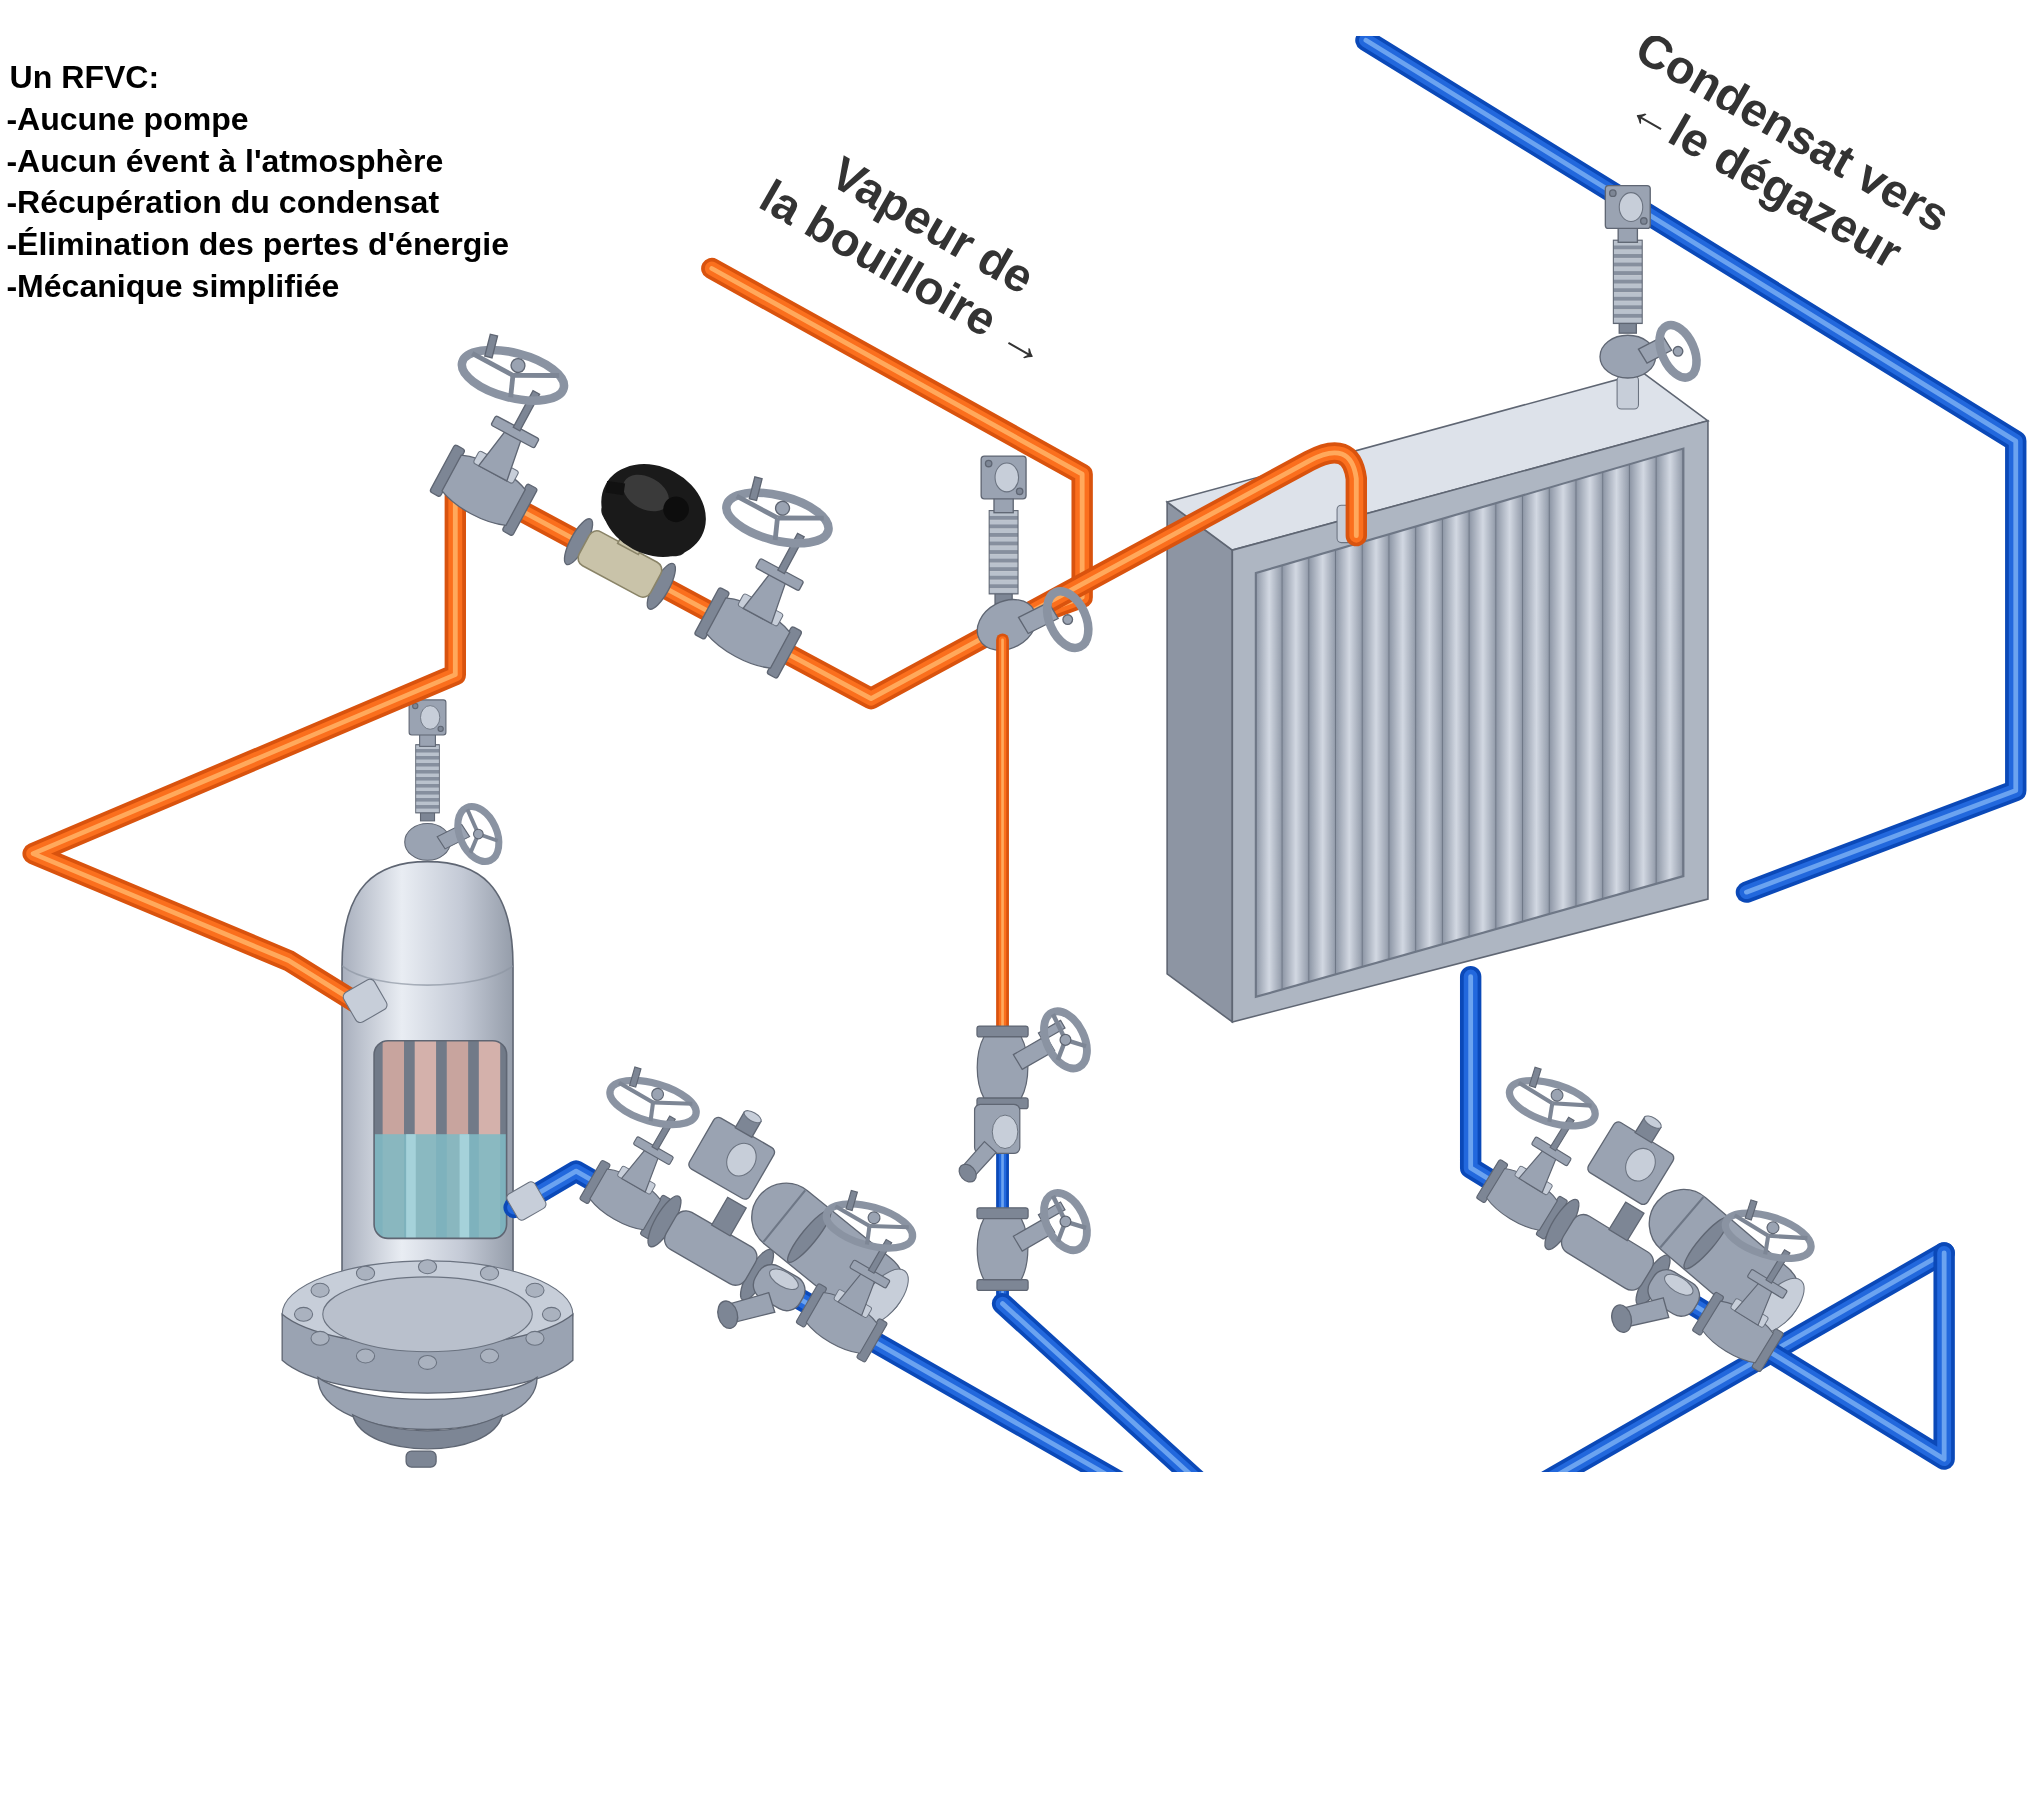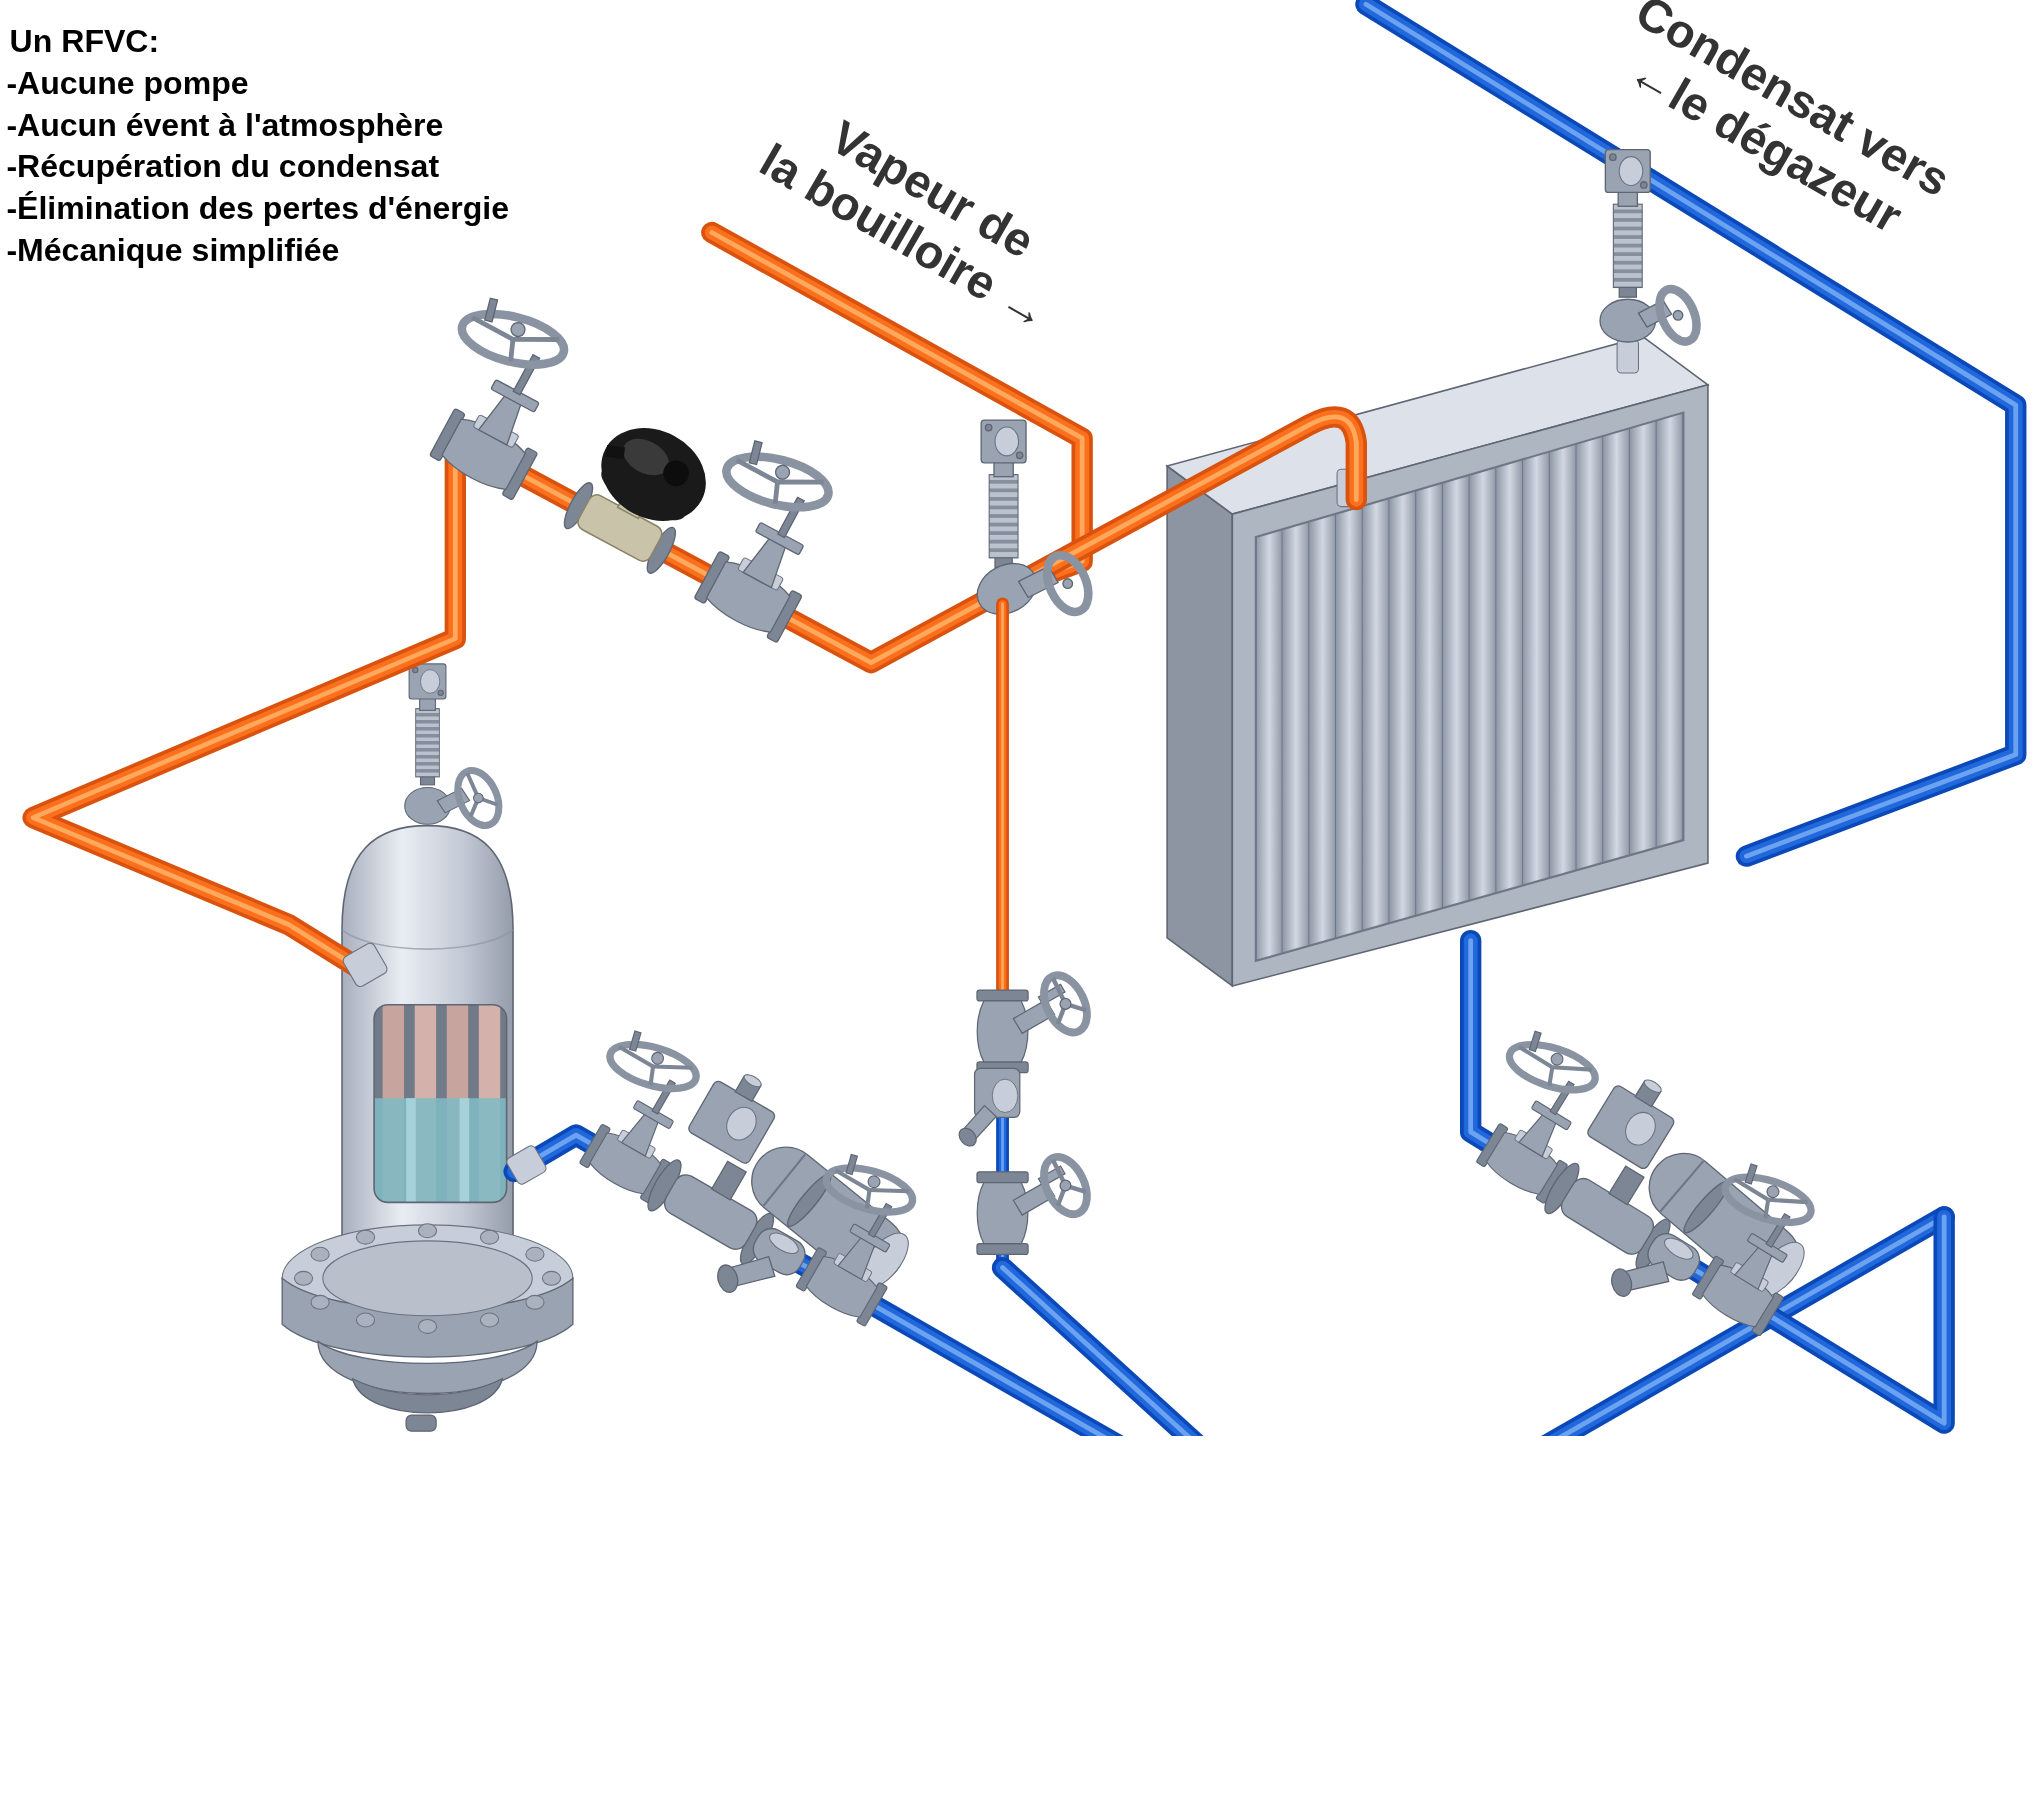--- a/index.html
+++ b/index.html
@@ -1,16 +1,16 @@
 <!DOCTYPE html>
 <html style="font-size:8.6px"><head>
 <meta charset="utf-8">
 <style>
   html,body{margin:0;padding:0;background:#ffffff;}
-  .canvas{position:relative;width:2035px;height:1436px;background:#ffffff;overflow:hidden;}
+  .canvas{position:relative;width:2035px;height:1436px;background:#ffffff;overflow:hidden;margin-top:36px;}
   svg{position:absolute;left:0;top:0;}
   .t-ann{font:700 60px "Liberation Sans",sans-serif;fill:#000000;}
   .t-rot{font:700 88px "Liberation Sans",sans-serif;fill:#333333;text-anchor:middle;}
   .pb{fill:none;stroke-linecap:round;stroke-linejoin:round;}
   
   .stB{stroke:#d9530e;stroke-width:40;}
   .stM{stroke:#fb6f1d;stroke-width:26;}
   .stH{stroke:#ffa95c;stroke-width:9;}
   .stBt{stroke:#d9530e;stroke-width:24;}
   .stMt{stroke:#fb6f1d;stroke-width:14;}

